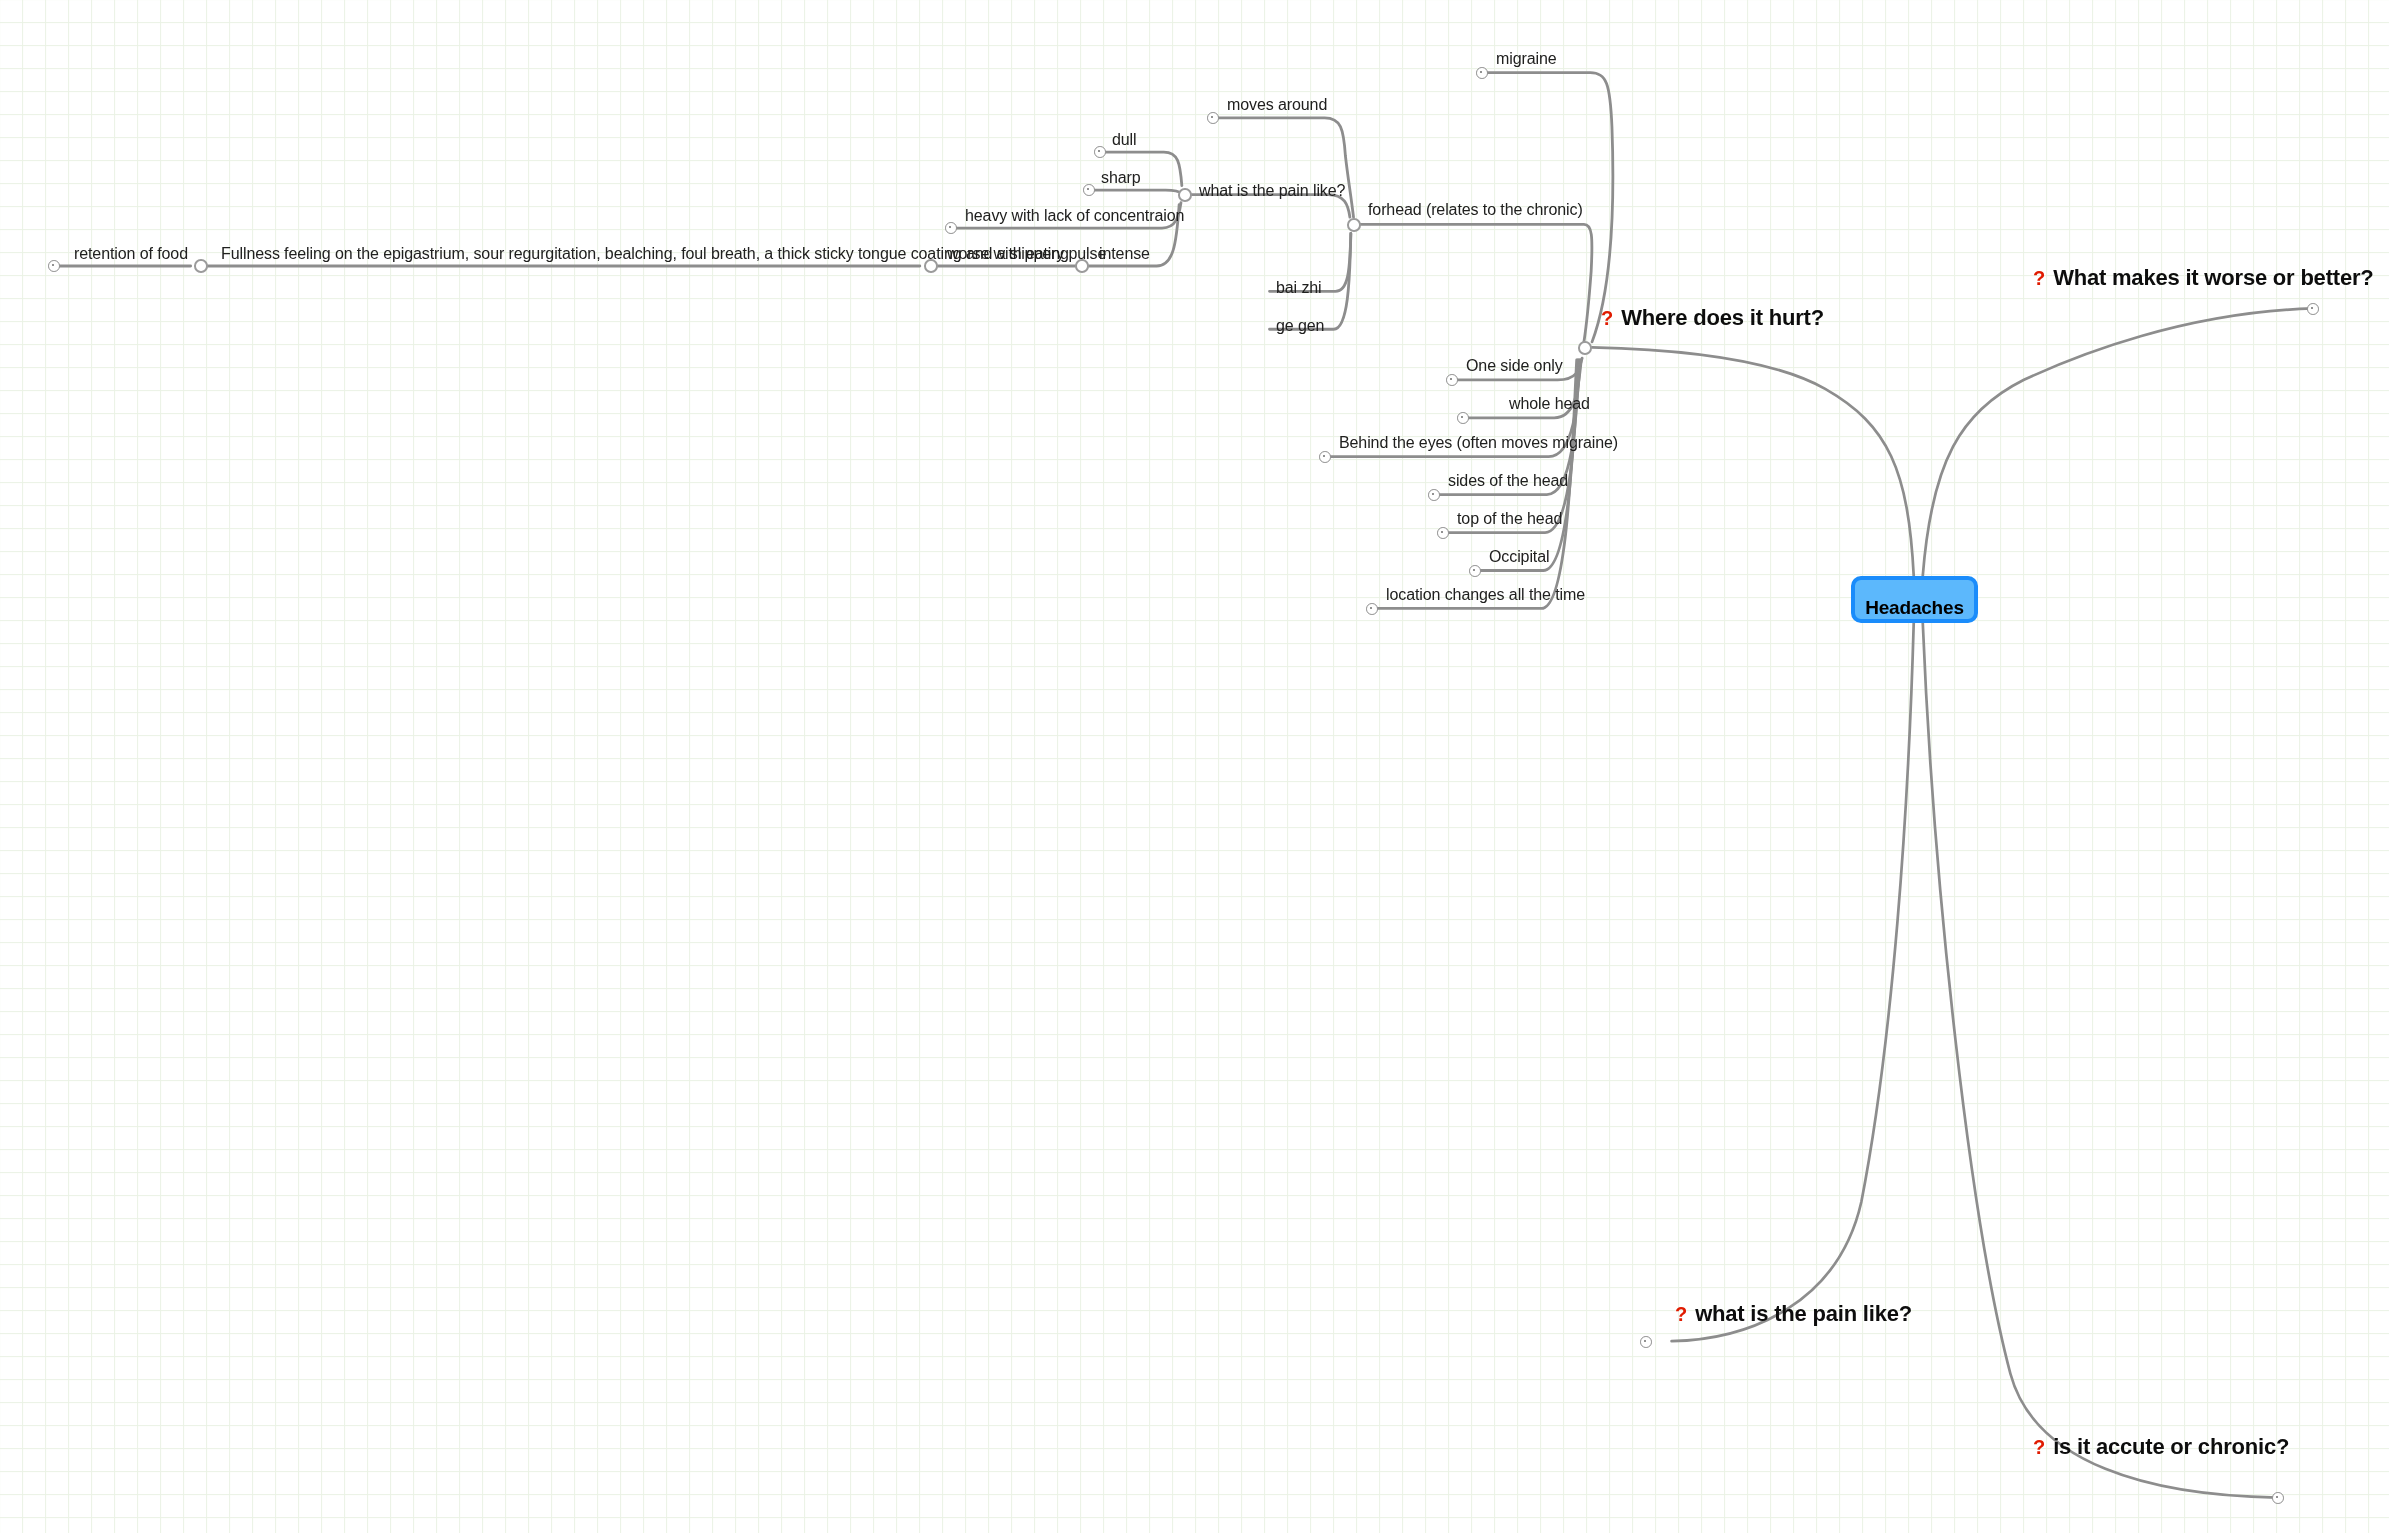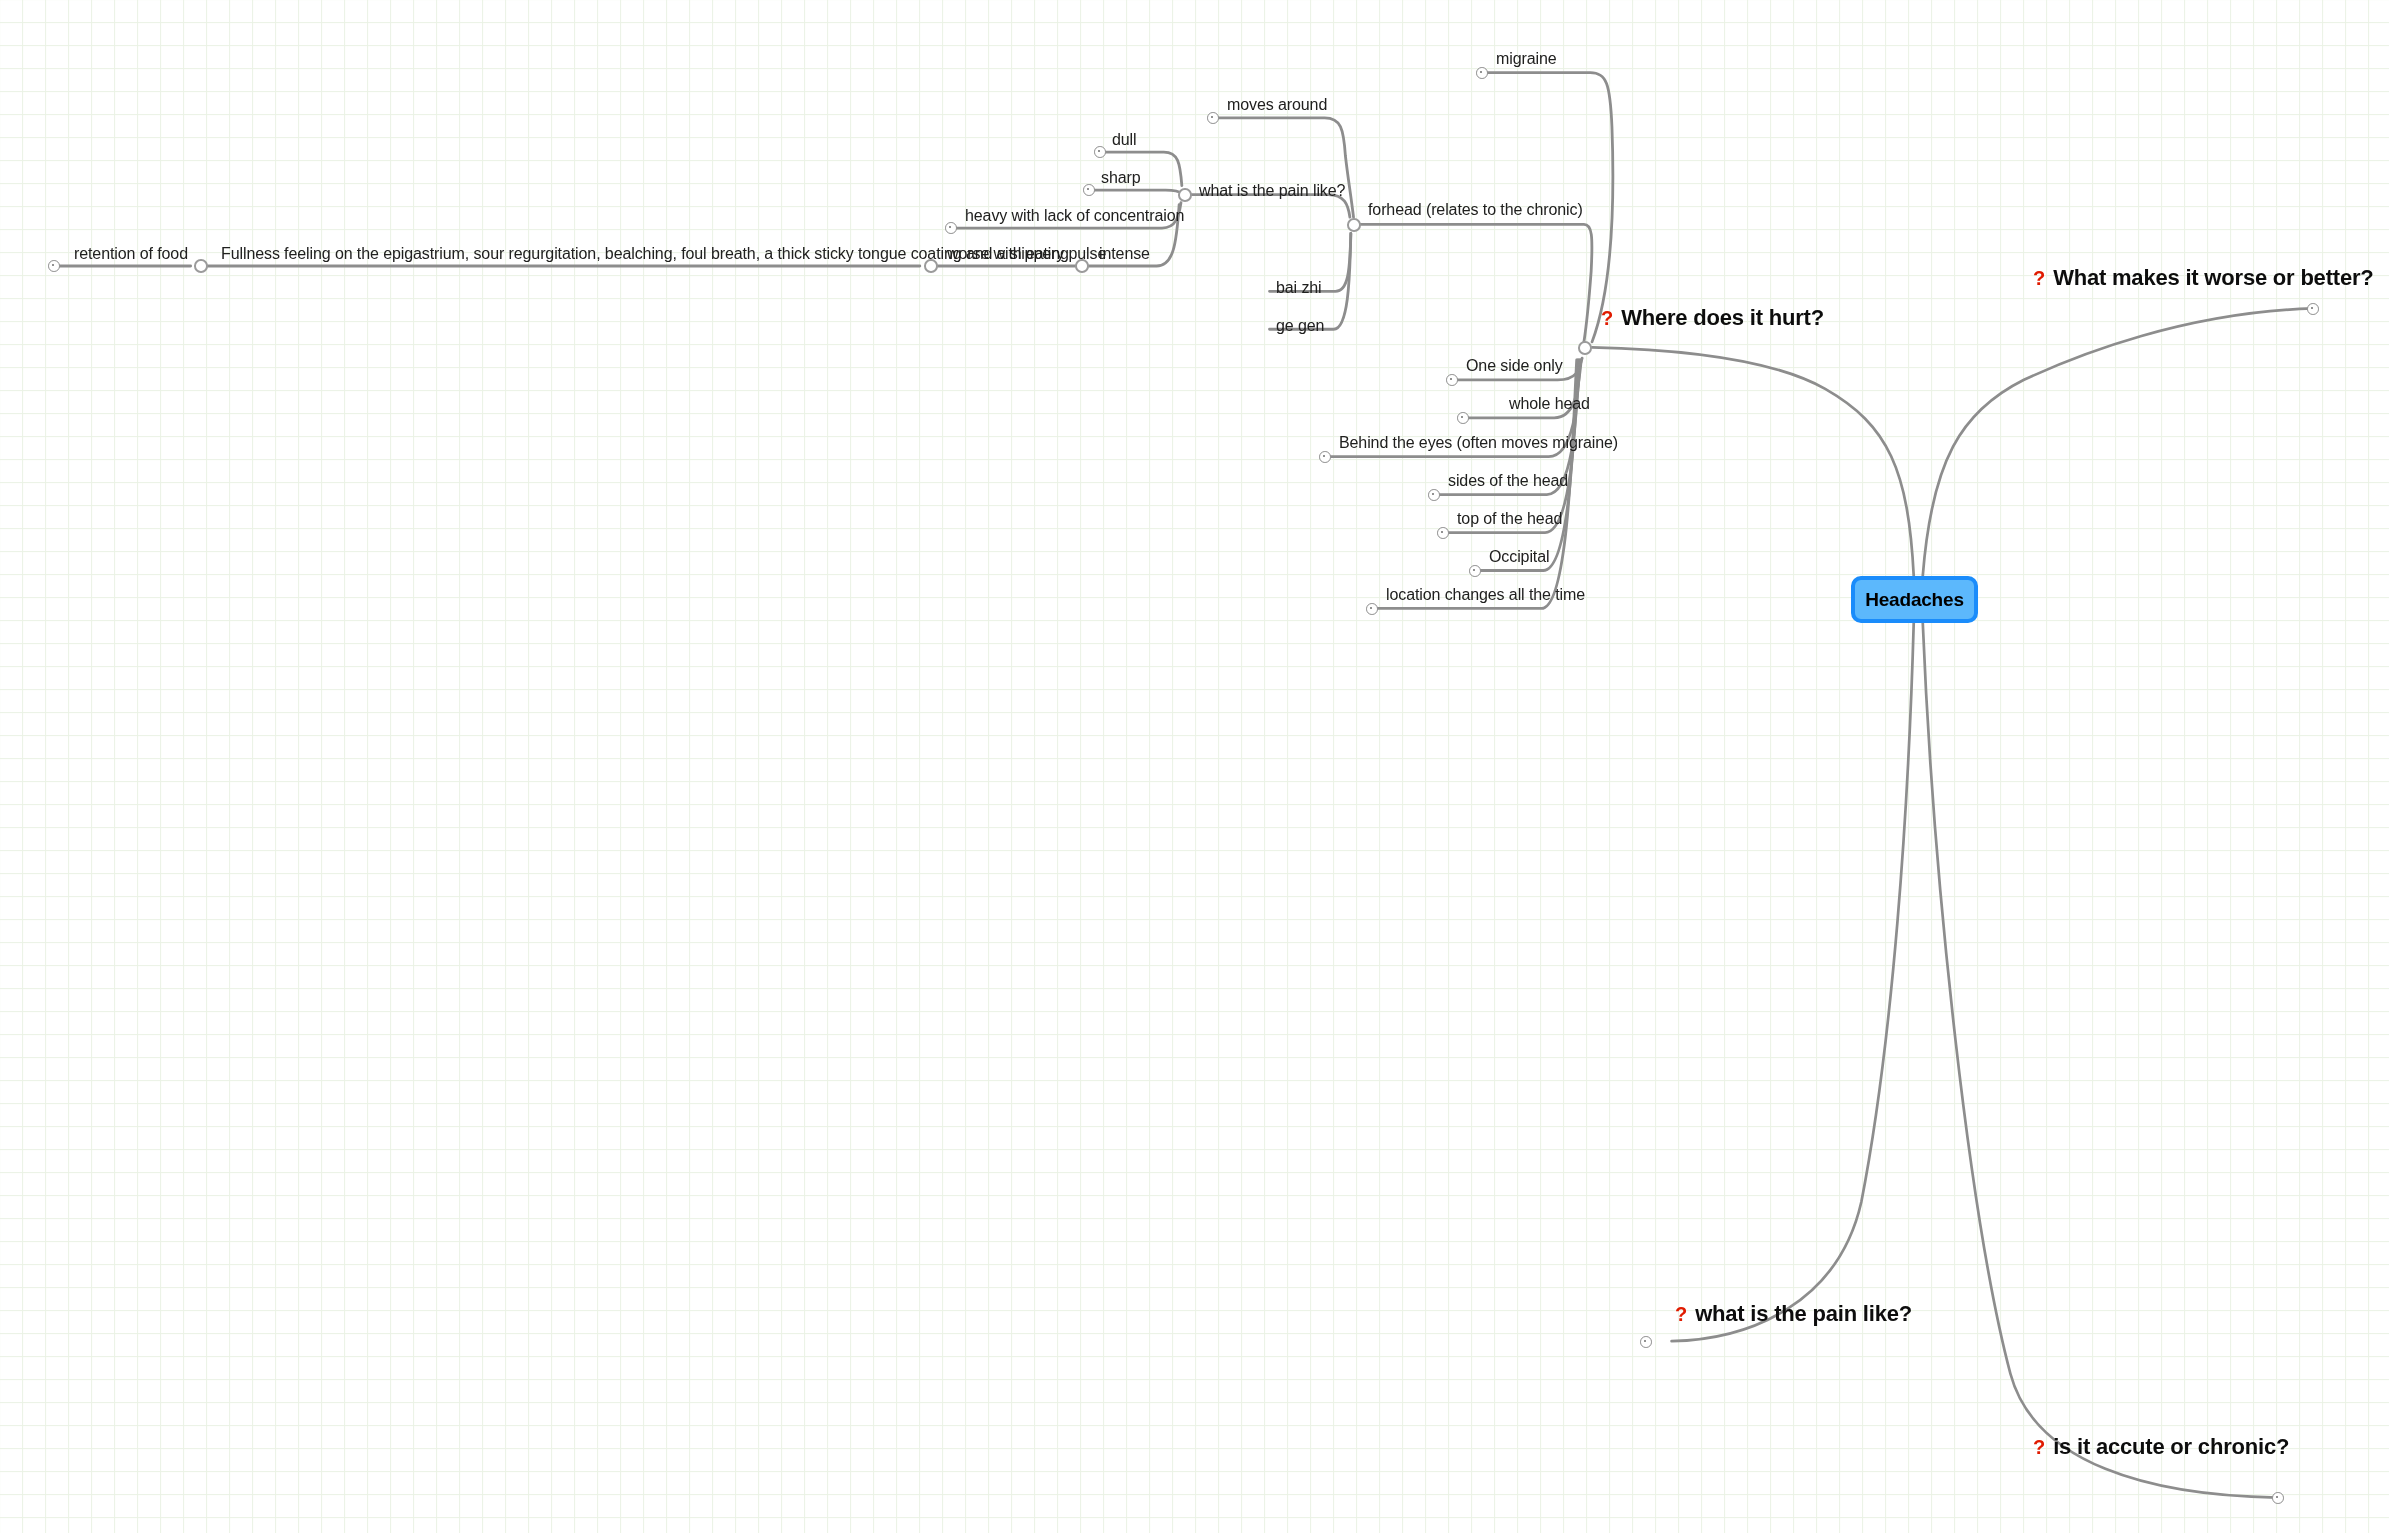--- a/index.html
+++ b/index.html
@@ -63,21 +63,21 @@
     position: absolute;
     left: 1851px;
     top: 576px;
     width: 127px;
     height: 47px;
     background: #5cb8fc;
     border: 4.5px solid #1a8cfb;
     border-radius: 10px;
     box-sizing: border-box;
     display: flex;
-    align-items: center;
+    align-items: flex-end;
     justify-content: center;
   }
   #central .ctext {
     font-size: 19px;
     font-weight: bold;
     color: #000000;
     letter-spacing: -0.2px;
   }
   
   .handle {

